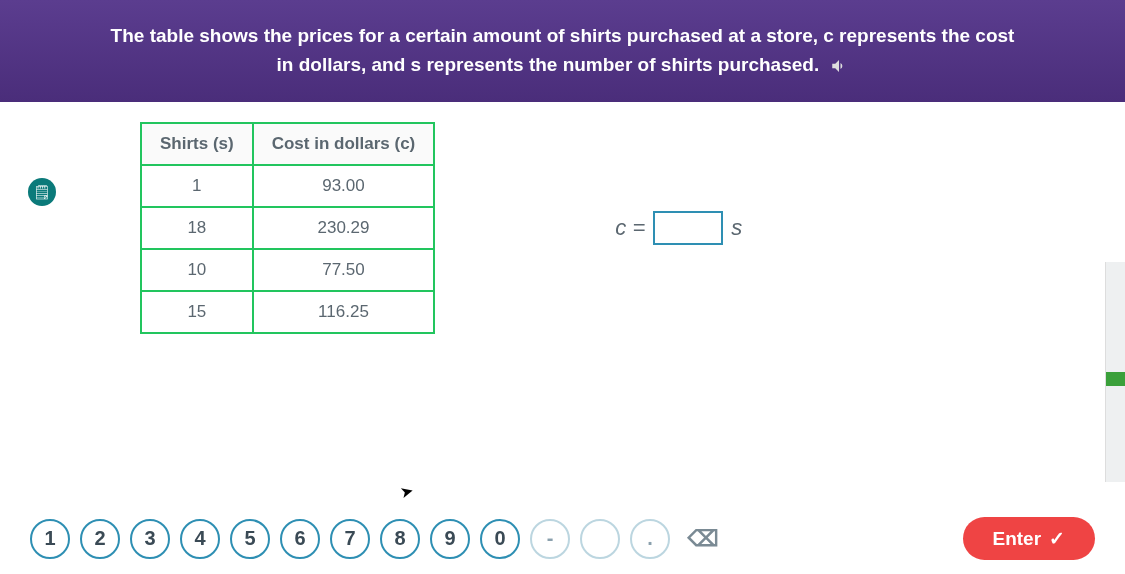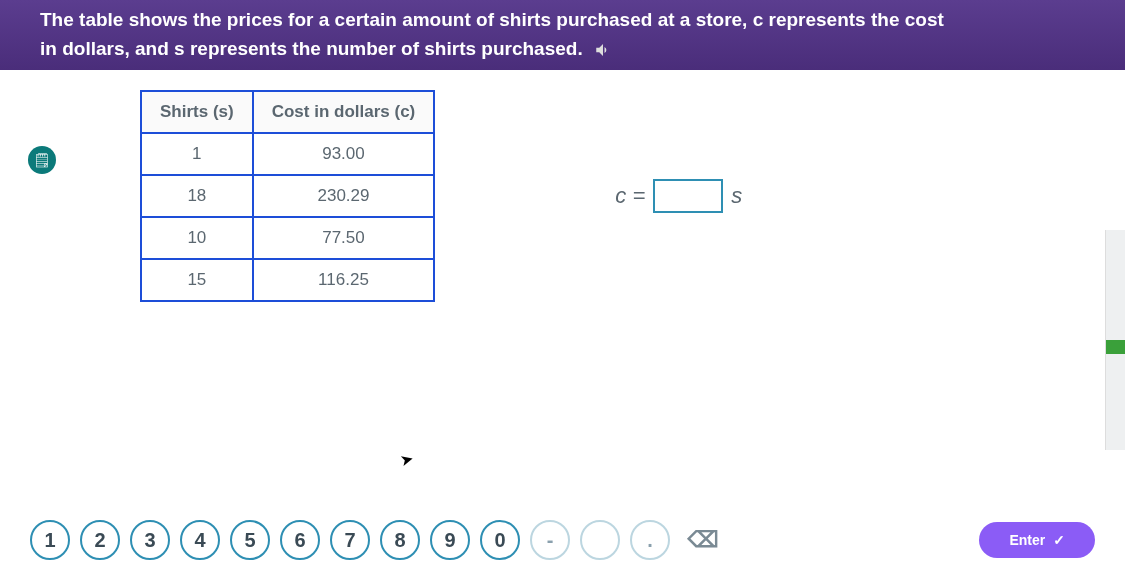--- a/index.html
+++ b/index.html
@@ -8,22 +8,22 @@
     background: #f5f5f5;
     width: 1125px;
     height: 574px;
     overflow: hidden;
     display: flex;
     flex-direction: column;
   }
   .header {
     background: linear-gradient(180deg, #5b3d8f 0%, #4a2d7a 100%);
     color: #fff;
-    padding: 6px 40px;
-    text-align: left;
+    padding: 22px 40px;
+    text-align: center;
     font-size: 19px;
     font-weight: bold;
     line-height: 1.5;
     box-shadow: 0 2px 4px rgba(0,0,0,0.2);
   }
   .header .audio-icon {
     display: inline-block;
     vertical-align: middle;
     margin-left: 6px;
   }
@@ -60,21 +60,21 @@
     align-items: center;
     justify-content: flex-start;
     gap: 180px;
     padding-left: 100px;
   }
   table.data {
     border-collapse: collapse;
     background: #fff;
   }
   table.data th, table.data td {
-    border: 2px solid #1d4ed8;
+    border: 2px solid #22c55e;
     padding: 10px 18px;
     text-align: center;
     font-size: 17px;
     color: #5b6770;
   }
   table.data th {
     font-weight: bold;
     background: #fafafa;
   }
   .equation {
@@ -119,26 +119,26 @@
   }
   .key.backspace {
     width: 46px;
     border: none;
     background: transparent;
     color: #7a8a94;
     font-size: 22px;
   }
   .enter-btn {
     margin-left: auto;
-    background: #8b5cf6;
+    background: #ef4444;
     color: #fff;
     border: none;
     border-radius: 22px;
     padding: 10px 30px;
-    font-size: 14px;
+    font-size: 19px;
     font-weight: bold;
     display: flex;
     align-items: center;
     gap: 8px;
     cursor: pointer;
   }
   .audio-svg { width:18px; height:18px; fill:#444; display:inline-block; vertical-align:middle;}
   .header .audio-svg { fill:#ddd; }
   .cursor-arrow {
     position: absolute;

